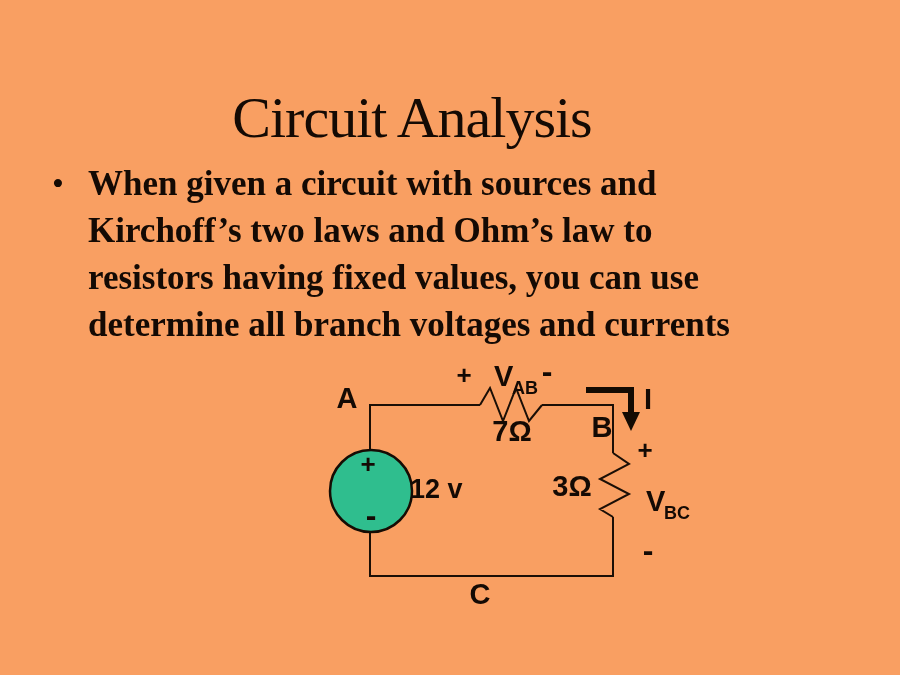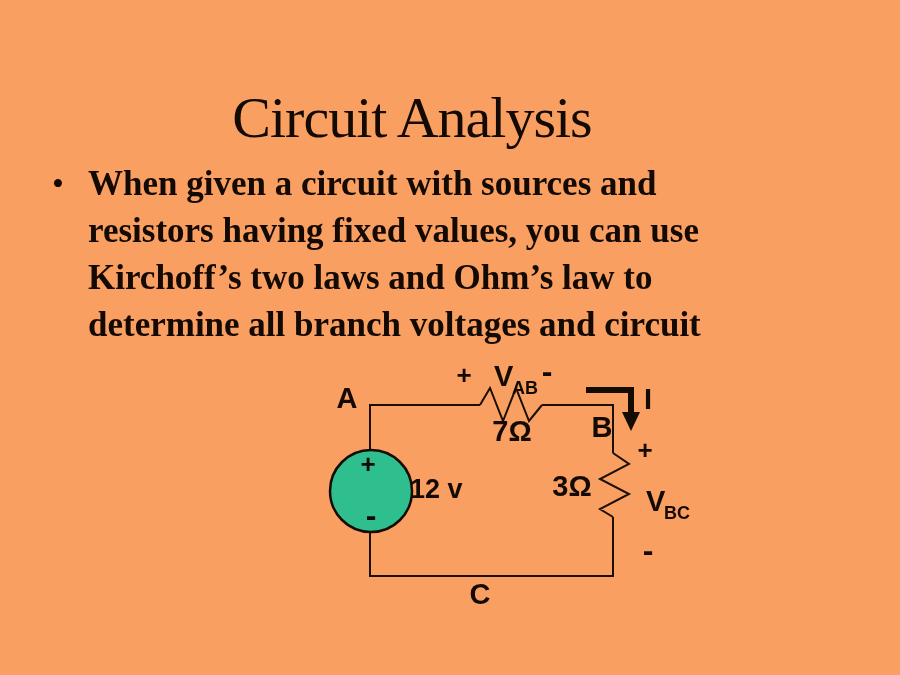--- a/index.html
+++ b/index.html
@@ -57,23 +57,23 @@
 
 <div class="slide">
 
   <h1 class="title">Circuit Analysis</h1>
 
   <div class="bullet-block">
     <div class="bullet-row">
       <span class="marker">•</span>
       <div class="bullet-text">
         <div class="line">When given a circuit with sources and</div>
+        <div class="line">Kirchoff’s two laws and Ohm’s law to</div>
         <div class="line">resistors having fixed values, you can use</div>
-        <div class="line">Kirchoff’s two laws and Ohm’s law to</div>
-        <div class="line">determine all branch voltages and circuit</div>
+        <div class="line">determine all branch voltages and currents</div>
       </div>
     </div>
   </div>
 
   <svg class="circuit" viewBox="320 355 390 260">
 
     <g fill="none" stroke-width="2" stroke="#1b0f06">
       <path d="M480,405 L370,405 L370,576 L613,576 L613,517"></path>
       <path d="M542,405 L613,405 L613,453"></path>
       <path d="M480,405 L490,388 L503,421 L516,388 L529,421 L542,405"></path>

